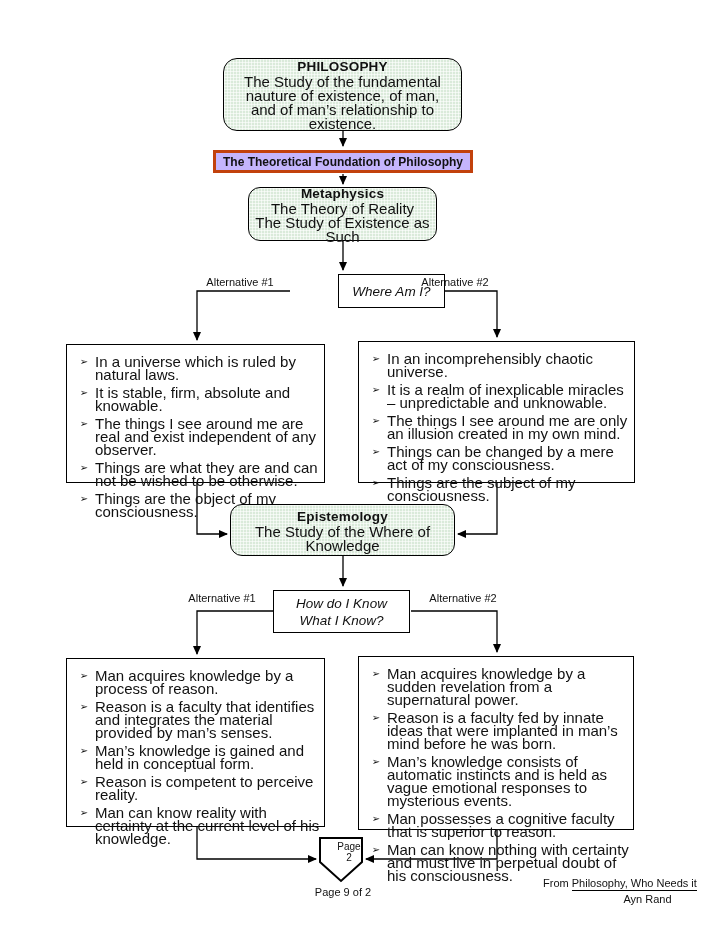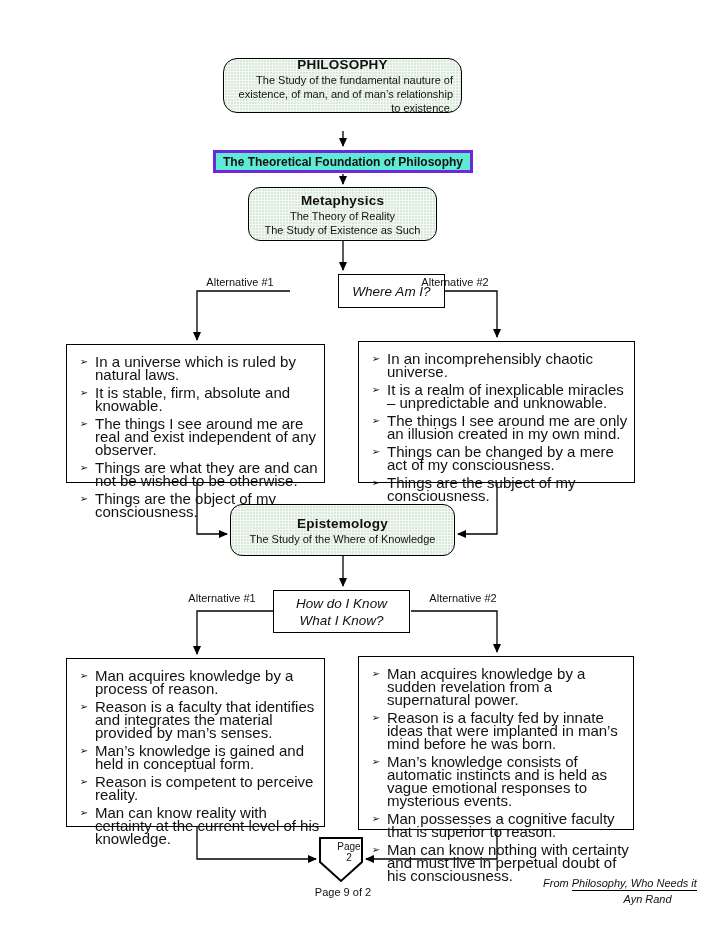--- a/index.html
+++ b/index.html
@@ -14,23 +14,23 @@
     background-image:
       linear-gradient(rgba(255,255,255,.6) 1px, transparent 1px),
       linear-gradient(90deg, rgba(255,255,255,.6) 1px, transparent 1px);
     background-size:3px 3px;
     border:1.6px solid #000;
     z-index:1;
   }
   .rounded{border-radius:14px;}
   .center{display:flex;flex-direction:column;align-items:center;justify-content:center;text-align:center;}
   .big-title{font-size:13.5px;font-weight:bold;letter-spacing:.2px;line-height:17px;}
-  .sub{font-size:11px;line-height:14px;text-align:right;}
+  .sub{font-size:15px;line-height:14px;}
   .foundation{
-    border:3px solid #6d28d9;background:#5eead4;z-index:1;
+    border:3px solid #c2410c;background:#c4b5fd;z-index:1;
     font-size:12px;font-weight:bold;text-align:center;
     display:flex;align-items:center;justify-content:center;
   }
   .qbox{border:1px solid #000;background:#fff;z-index:1;font-style:italic;font-size:13.5px;line-height:17px;}
   .alt-label{font-size:11px;z-index:1;text-align:center;}
   .listbox{border:1px solid #000;background:#fff;z-index:1;padding:10px 4px 6px 6px;}
   .li{display:flex;margin-bottom:5px;}
   .bullet{flex:0 0 22px;text-align:center;font-size:10px;line-height:13px;}
   .btext{flex:1;font-size:15px;line-height:13px;}
   .pagetext{z-index:2;font-size:10px;line-height:11px;}
@@ -60,21 +60,21 @@
       <path d="M497,483 L497,534 L458,534" marker-end="url(#ah)"></path>
       <path d="M343,556 L343,586" marker-end="url(#ah)"></path>
       <path d="M273,611 L197,611 L197,654" marker-end="url(#ah)"></path>
       <path d="M411,611 L497,611 L497,652" marker-end="url(#ah)"></path>
       <path d="M197,827 L197,859 L316,859" marker-end="url(#ah)"></path>
       <path d="M497,830 L497,859 L366,859" marker-end="url(#ah)"></path>
       <polygon points="320,838 362,838 362,862 341,881 320,862" fill="#fff" stroke-width="2"></polygon>
     </g>
   </svg>
 
-  <div class="abs green rounded center" style="left:223px;top:58px;width:239px;height:55px;padding:2px 8px;">
+  <div class="abs green rounded center" style="left:223px;top:58px;width:239px;height:73px;padding:2px 8px;">
     <div class="big-title">PHILOSOPHY</div>
     <div class="sub">The Study of the fundamental nauture of existence, of man, and of man’s relationship to existence.</div>
   </div>
 
   <div class="abs foundation" style="left:213px;top:150px;width:260px;height:23px;">
     <span>The Theoretical Foundation of Philosophy</span>
   </div>
 
   <div class="abs green center" style="left:248px;top:187px;width:189px;height:54px;border-radius:12px;">
     <div class="big-title">Metaphysics</div>
@@ -188,18 +188,18 @@
       </div>
     </div>
 
   <div class="abs pagetext center" style="left:320px;top:841px;width:58px;">
     <div>Page</div>
     <div>2</div>
   </div>
 
   <div class="abs footer-label" style="left:303px;top:886px;width:80px;text-align:center;">Page 9 of 2</div>
 
-  <div class="abs citation" style="left:543px;top:876px;width:175px;font-style:italic;">
+  <div class="abs citation" style="left:543px;top:876px;width:175px;">
     <div><span>From</span> <span class="cite-title">Philosophy, Who Needs it</span></div>
     <div class="cite-author">Ayn Rand</div>
   </div>
 
 </div>
 
 </body></html>

